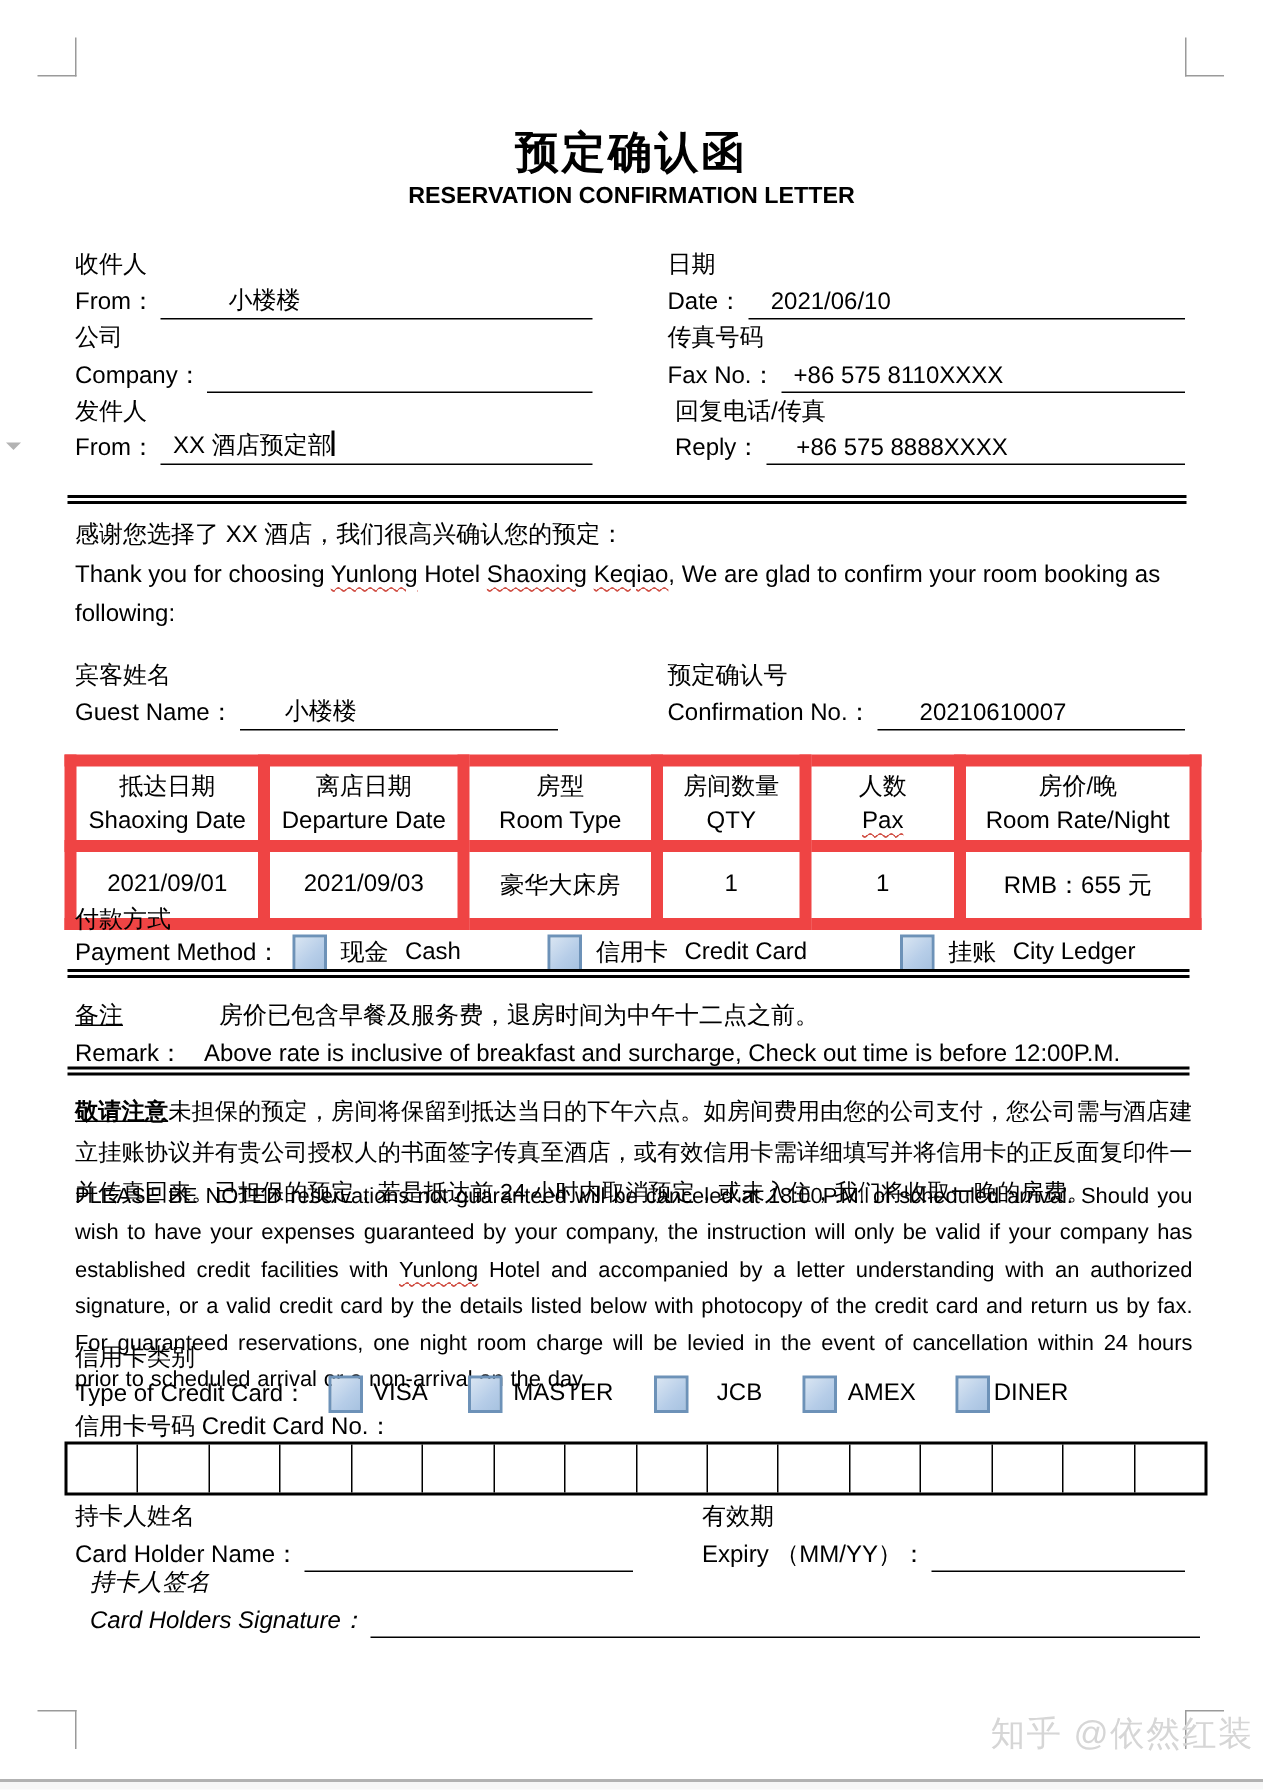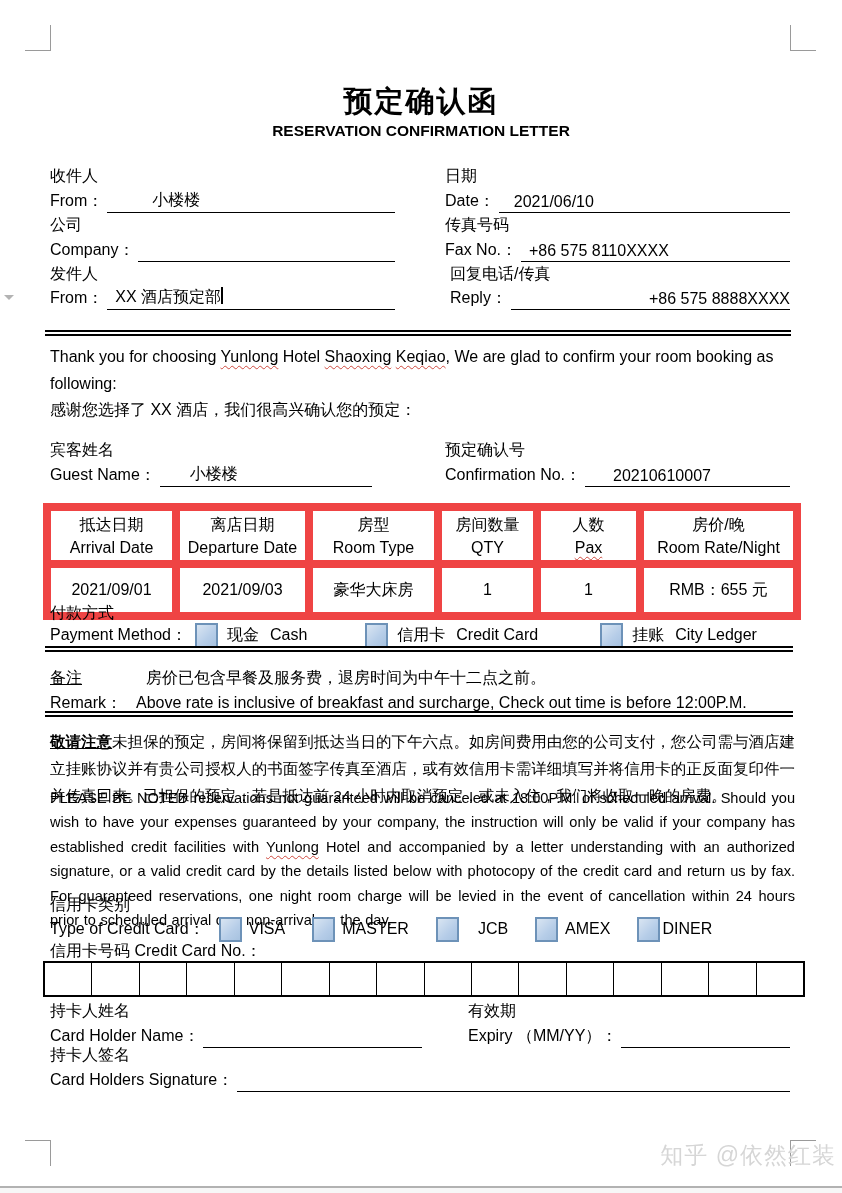--- a/index.html
+++ b/index.html
@@ -19,21 +19,21 @@
   
   .title{left:0;top:82px;width:842px;text-align:center;font-family:"Liberation Serif","DejaVu Serif",serif;
     font-weight:bold;font-size:29px;letter-spacing:2px;}
   .subtitle{left:0;top:122px;width:842px;text-align:center;font-weight:bold;font-size:15.5px;}
   
   .fcol{display:flex;flex-direction:column;}
   .fline{display:flex;height:24.4px;align-items:flex-end;font-size:16px;white-space:nowrap;}
   .fline .lbl{padding-bottom:1px;}
   .fline .val{flex:1;border-bottom:1.5px solid #000;padding-bottom:1px;margin-left:4px;}
   .pl45{padding-left:45px;} .pl15{padding-left:15px;} .pl8{padding-left:8px;}
-  .pl20{padding-left:20px;text-align:right;} .pl30{padding-left:30px;} .pl28{padding-left:28px;}
+  .pl20{padding-left:20px;} .pl30{padding-left:30px;} .pl28{padding-left:28px;}
   .caret{display:inline-block;width:1.5px;height:17px;background:#000;vertical-align:-2px;}
   
   .dline{height:2px;border-top:2px solid #000;border-bottom:2px solid #000;}
   
   .intro{font-size:16px;line-height:26.5px;}
   .wavy{text-decoration-line:underline;text-decoration-style:wavy;text-decoration-color:#cf4a3f;
     text-decoration-thickness:1px;text-underline-offset:3px;}
   
   table.btable{border-collapse:collapse;table-layout:fixed;}
   table.btable td{border:8px solid #ef4444;text-align:center;font-size:16px;padding:0;}
@@ -119,22 +119,22 @@
     </div>
   <div class="fline">
     <span class="lbl" style="padding-left:5px;">Reply：</span>
     <span class="val pl20">+86 575 8888XXXX</span>
   </div>
 </div>
 
 <div class="abs dline" style="left:45px;top:330px;width:746px;"></div>
 
 <div class="abs intro" style="left:50px;top:344px;width:746px;">
+  <div>感谢您选择了 XX 酒店，我们很高兴确认您的预定：</div>
   <div><span>Thank you for choosing </span><span class="wavy">Yunlong</span><span> Hotel </span><span class="wavy">Shaoxing</span><span> </span><span class="wavy">Keqiao</span><span>, We are glad to confirm your room booking as following:</span></div>
-  <div>感谢您选择了 XX 酒店，我们很高兴确认您的预定：</div>
 </div>
 
 <div class="abs fcol" style="left:50px;top:438px;width:322px;">
   <div class="fline">
       <span class="lbl">宾客姓名</span>
     </div>
   <div class="fline">
     <span class="lbl">Guest Name：</span>
     <span class="val pl30">小楼楼</span>
   </div>
@@ -155,21 +155,21 @@
       <col style="width:133px">
       <col style="width:129px">
       <col style="width:99px">
       <col style="width:103px">
       <col>
     </colgroup>
   <tbody>
       <tr>
     <td class="hcell">
           <div>抵达日期</div>
-          <div>Arrival Date</div>
+          <div>Shaoxing Date</div>
         </td>
     <td class="hcell">
           <div>离店日期</div>
           <div>Departure Date</div>
         </td>
     <td class="hcell">
           <div>房型</div>
           <div>Room Type</div>
         </td>
     <td class="hcell">
@@ -292,21 +292,21 @@
 <div class="abs fcol" style="left:463px;top:999px;width:327px;">
   <div class="fline">
       <span class="lbl" style="padding-left:5px;">有效期</span>
     </div>
   <div class="fline">
     <span class="lbl" style="padding-left:5px;">Expiry （MM/YY）：</span>
     <span class="val"></span>
   </div>
 </div>
 
-<div class="abs fcol" style="left:50px;top:1043px;width:740px;">
+<div class="abs fcol" style="left:60px;top:1043px;width:740px;font-style:italic;">
   <div class="fline">
       <span class="lbl">持卡人签名</span>
     </div>
   <div class="fline">
     <span class="lbl">Card Holders Signature：</span>
     <span class="val"></span>
   </div>
 </div>
 
 <div class="abs watermark" style="right:6px;top:1140px;">知乎 @依然红装</div>

